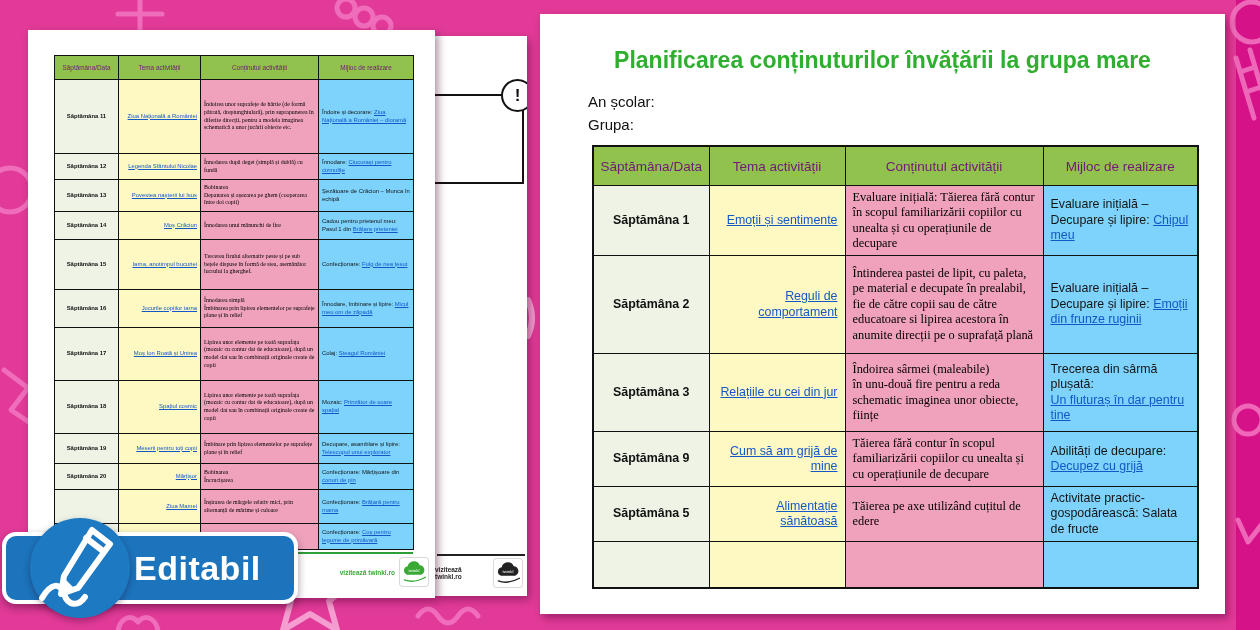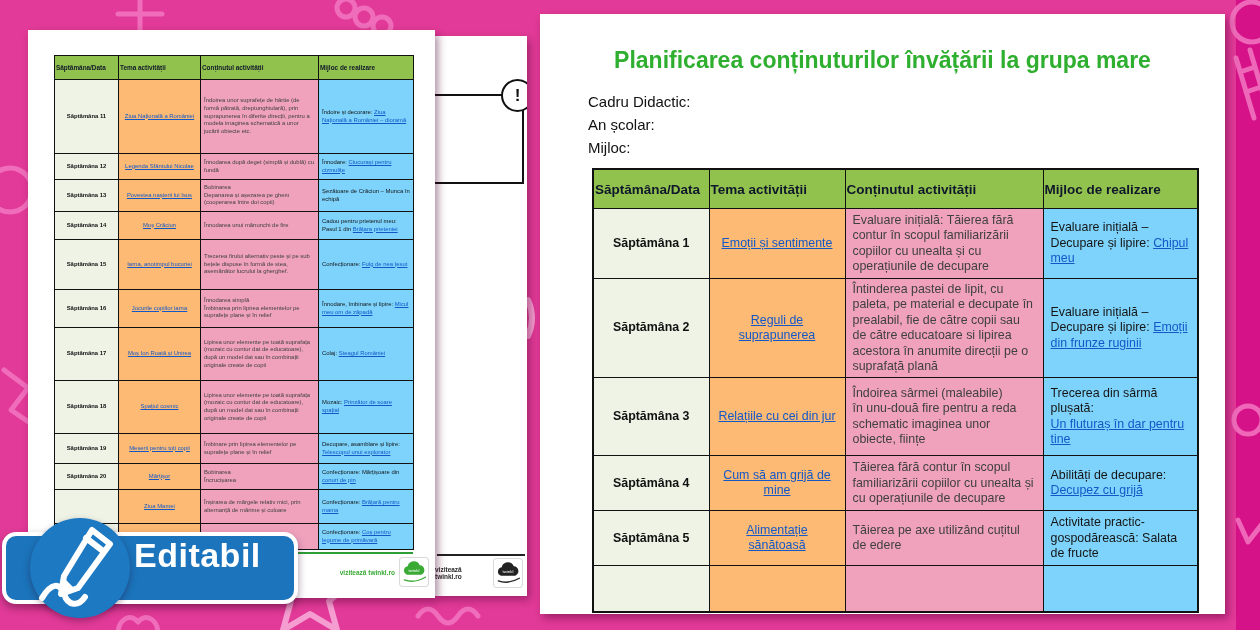--- a/index.html
+++ b/index.html
@@ -45,24 +45,24 @@
   .left-table tbody tr:nth-child(4){height:28px}
   .left-table tbody tr:nth-child(5){height:50px}
   .left-table tbody tr:nth-child(6){height:38px}
   .left-table tbody tr:nth-child(7){height:53px}
   .left-table tbody tr:nth-child(8){height:53px}
   .left-table tbody tr:nth-child(9){height:30px}
   .left-table tbody tr:nth-child(10){height:26px}
   .left-table tbody tr:nth-child(11){height:34px}
   .left-table tbody tr:nth-child(12){height:26px}
 
-  th{background:#92c24e;color:#0f172a;font-weight:bold;text-align:left;}
+  th{background:#92c24e;color:#701a75;font-weight:normal;text-align:center;}
   td.c-week{background:#eef3e6;text-align:center;font-weight:bold;color:#111;vertical-align:middle;}
-  td.c-theme{background:#fdba74;text-align:center;vertical-align:middle;}
-  td.c-content{background:#f0a2bd;color:#404040;vertical-align:middle;white-space:pre-line;}
+  td.c-theme{background:#fef9c3;text-align:right;vertical-align:middle;}
+  td.c-content{background:#f0a2bd;color:#000000;vertical-align:middle;white-space:pre-line;font-family:Liberation Serif, serif;}
   td.c-means{background:#7dd3fc;color:#151515;vertical-align:middle;white-space:pre-line;}
   a.doc-link{color:#1458c8;text-decoration:underline;cursor:pointer;}
 
   
   .callout{position:absolute;left:-32px;top:58px;width:117px;height:86px;border:2px solid #111;background:#fff;}
   .callout-icon{position:absolute;right:-12px;top:-17px;width:29px;height:29px;border:2.5px solid #111;border-radius:50%;
     background:#fff;text-align:center;font-weight:bold;font-size:17px;line-height:29px;color:#111;}
   .callout-lines{padding:9px 2px 0 34px;font-size:7.3px;line-height:9.6px;color:#222;}
 
   
@@ -73,21 +73,21 @@
   .left-page .footer-row{right:6px;bottom:11px;}
   .back-sheet .footer-row{right:4px;bottom:8px;}
   .visit{font-size:6.5px;font-weight:bold;}
   .visit.green{color:#3aaa35;}
   .visit.dark{color:#2b2b2b;}
   .logo-tile{width:28px;height:28px;border-radius:4px;background:#fff;position:relative;border:1px solid rgba(0,0,0,.15);}
 
   
   .badge-wrap{position:absolute;left:0;top:505px;z-index:10;width:330px;height:125px;}
   .badge-rect{position:absolute;left:2px;top:27px;width:288px;height:64px;background:#1b74bc;border:4px solid #fff;
-    border-radius:14px;box-shadow:0 4px 9px rgba(40,0,30,.4);display:flex;align-items:flex-start;}
+    border-radius:14px;box-shadow:0 4px 9px rgba(40,0,30,.4);display:flex;align-items:center;}
   .badge-rect span{color:#fff;font-size:34px;font-weight:600;letter-spacing:.5px;padding-left:128px;}
   .badge-circle{position:absolute;left:30px;top:13px;width:100px;height:100px;border-radius:50%;background:#1d79c2;
     box-shadow:0 3px 7px rgba(40,0,30,.35);}
 </style>
 </head>
 <body>
 
 <div class="right-strip"></div>
 <svg class="doodles" width="1260" height="630" viewBox="0 0 1260 630">
   <g fill="none" stroke="#f277c1" stroke-width="5" stroke-linecap="round" stroke-linejoin="round" opacity="0.85">
@@ -230,23 +230,22 @@
         <text x="16" y="16" font-size="5" fill="#fff" text-anchor="middle" font-family="Liberation Sans, sans-serif">twinkl</text>
         <path d="M5 25c8 3 15 2 24-3" stroke="#3aaa35" stroke-width="1.6" fill="none" stroke-linecap="round"></path>
       </svg>
     </span>
   </div>
 </div>
 
 <div class="page right-page">
   <h1>Planificarea conținuturilor învățării la grupa mare</h1>
   <div class="fields">
-    <div>Cadru Didactic:</div>
     <div>An școlar:</div>
-    <div>Mijloc:</div>
+    <div>Grupa:</div>
   </div>
   <table class="doc-table right-table">
     <colgroup>
         <col style="width:116px">
         <col style="width:136px">
         <col style="width:198px">
         <col style="width:155px">
       </colgroup>
   <thead>
         <tr>
@@ -259,35 +258,35 @@
       <tbody>
         <tr>
           <td class="c-week">Săptămâna 1</td>
           <td class="c-theme"><a class="doc-link">Emoții și sentimente</a></td>
           <td class="c-content">Evaluare inițială: Tăierea fără contur în scopul familiarizării copiilor cu unealta și cu operațiunile de decupare</td>
           <td class="c-means"><span>Evaluare inițială –
 Decupare și lipire: </span><a class="doc-link">Chipul meu</a></td>
         </tr>
         <tr>
           <td class="c-week">Săptămâna 2</td>
-          <td class="c-theme"><a class="doc-link">Reguli de suprapunerea</a></td>
+          <td class="c-theme"><a class="doc-link">Reguli de comportament</a></td>
           <td class="c-content">Întinderea pastei de lipit, cu paleta, pe material e decupate în prealabil, fie de către copii sau de către educatoare si lipirea acestora în anumite direcții pe o suprafață plană</td>
           <td class="c-means"><span>Evaluare inițială –
 Decupare și lipire: </span><a class="doc-link">Emoții din frunze ruginii</a></td>
         </tr>
         <tr>
           <td class="c-week">Săptămâna 3</td>
           <td class="c-theme"><a class="doc-link">Relațiile cu cei din jur</a></td>
           <td class="c-content">Îndoirea sârmei (maleabile)
 în unu-două fire pentru a reda schematic imaginea unor obiecte, ființe</td>
           <td class="c-means"><span>Trecerea din sârmă plușată:
 </span><a class="doc-link">Un fluturaș în dar pentru tine</a></td>
         </tr>
         <tr>
-          <td class="c-week">Săptămâna 4</td>
+          <td class="c-week">Săptămâna 9</td>
           <td class="c-theme"><a class="doc-link">Cum să am grijă de mine</a></td>
           <td class="c-content">Tăierea fără contur în scopul familiarizării copiilor cu unealta și cu operațiunile de decupare</td>
           <td class="c-means"><span>Abilități de decupare:
 </span><a class="doc-link">Decupez cu grijă</a></td>
         </tr>
         <tr>
           <td class="c-week">Săptămâna 5</td>
           <td class="c-theme"><a class="doc-link">Alimentație sănătoasă</a></td>
           <td class="c-content">Tăierea pe axe utilizând cuțitul de edere</td>
           <td class="c-means"><span>Activitate practic-gospodărească: Salata de fructe</span></td>

